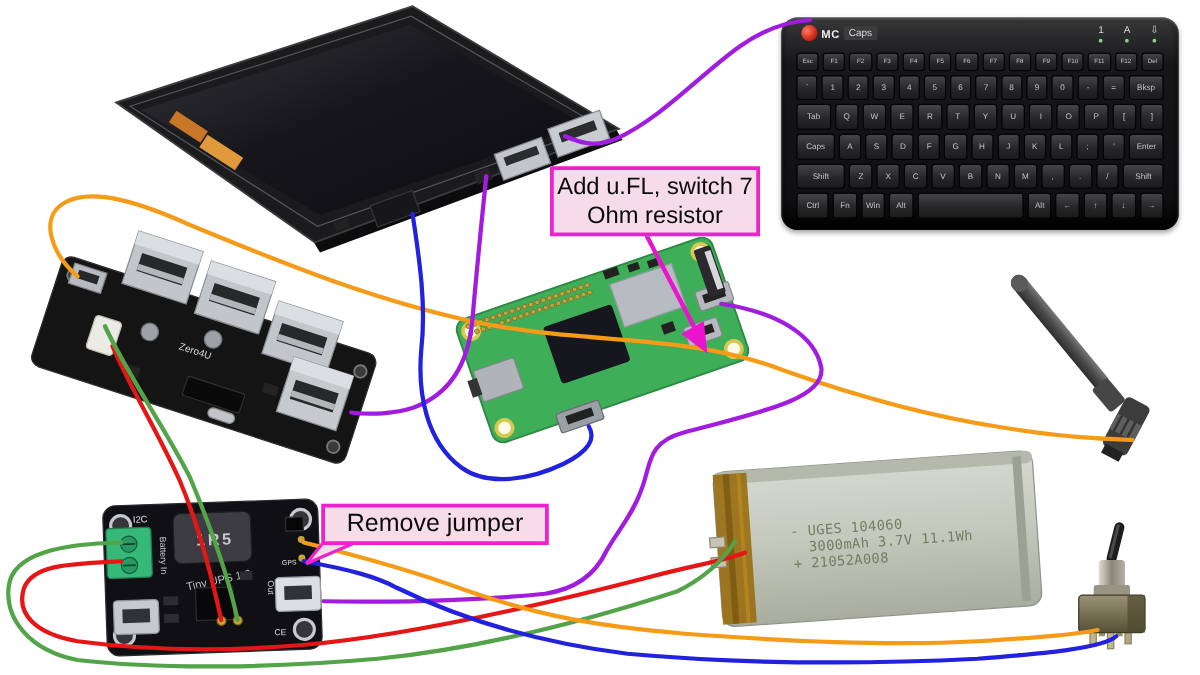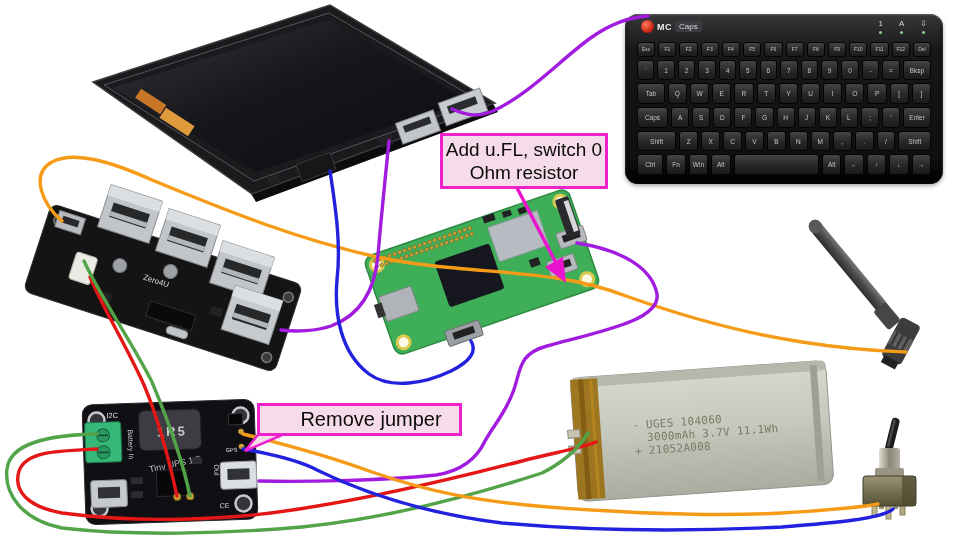--- a/index.html
+++ b/index.html
@@ -20,21 +20,21 @@
   .kb-inds .led{width:3px;height:3px;border-radius:50%;background:#8fcf8f;margin:2px auto 0;}
   .keys{position:absolute;left:12px;right:12px;top:28px;bottom:9px;display:flex;flex-direction:column;gap:3px;}
   .krow{display:flex;gap:3px;flex:1;min-height:0;}
   .key{flex:1 1 0;min-width:0;border-radius:3px;border:1px solid #040404;color:#c4c4c6;
       background:linear-gradient(180deg,#454548,#27272a 55%,#1b1b1e);
       display:flex;align-items:center;justify-content:center;overflow:hidden;white-space:nowrap;}
   
   .callout{position:absolute;z-index:3;border:3px solid #ee22cc;background:#f6dce8;color:#0b0b0b;
       display:flex;align-items:center;justify-content:center;text-align:center;line-height:1.22;}
   #callout-ufl{left:440px;top:133px;width:162px;height:50px;font-size:19px;}
-  #callout-jumper{left:257px;top:403px;width:176px;height:27px;font-size:20px;padding-left:23px;}
+  #callout-jumper{left:257px;top:403px;width:176px;height:27px;font-size:20px;}
   
   .batt-text{position:absolute;left:633px;top:414px;z-index:2;transform:rotate(-4deg);
       font-family:"DejaVu Sans Mono",monospace;font-size:11px;line-height:1.2;color:#6e7458;
       letter-spacing:.3px;opacity:.9;}
   .batt-text .l2{padding-left:14px;}
   .batt-text .l3{padding-left:1px;}
   svg text{font-family:"Liberation Sans",sans-serif;}
 </style>
 </head>
 <body>
@@ -408,21 +408,21 @@
       <path d="M 243,449 C 282,456 302,462 317,470 C 362,492 422,513 502,523 C 602,532 702,531 782,527 C 832,523 882,519 893,509" stroke="#2121DE"></path>
     </g>
 
     <g>
       <line x1="516" y1="186" x2="556" y2="263" stroke-width="3.5" stroke="#EA13CE"></line>
       <polygon points="566,283 563,257 545,267" fill="#EA13CE"></polygon>
       <polygon points="261,431 245,451 289,432" stroke-width="2.5" stroke="#EE22CC" fill="#F6DCE8"></polygon>
     </g>
   </svg>
 
-  <div class="callout" id="callout-ufl">Add u.FL, switch 0 Ohm resistor</div>
+  <div class="callout" id="callout-ufl">Add u.FL, switch 7 Ohm resistor</div>
   <div class="callout" id="callout-jumper">Remove jumper</div>
 
   <div class="batt-text">
     <div class="l1">- UGES 104060</div>
     <div class="l2">3000mAh 3.7V 11.1Wh</div>
     <div class="l3">+ 21052A008</div>
   </div>
 
 </div>
 

